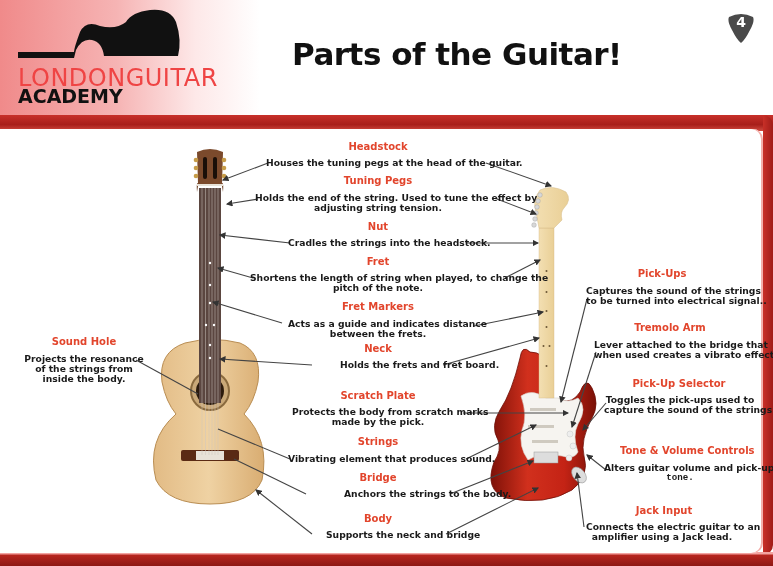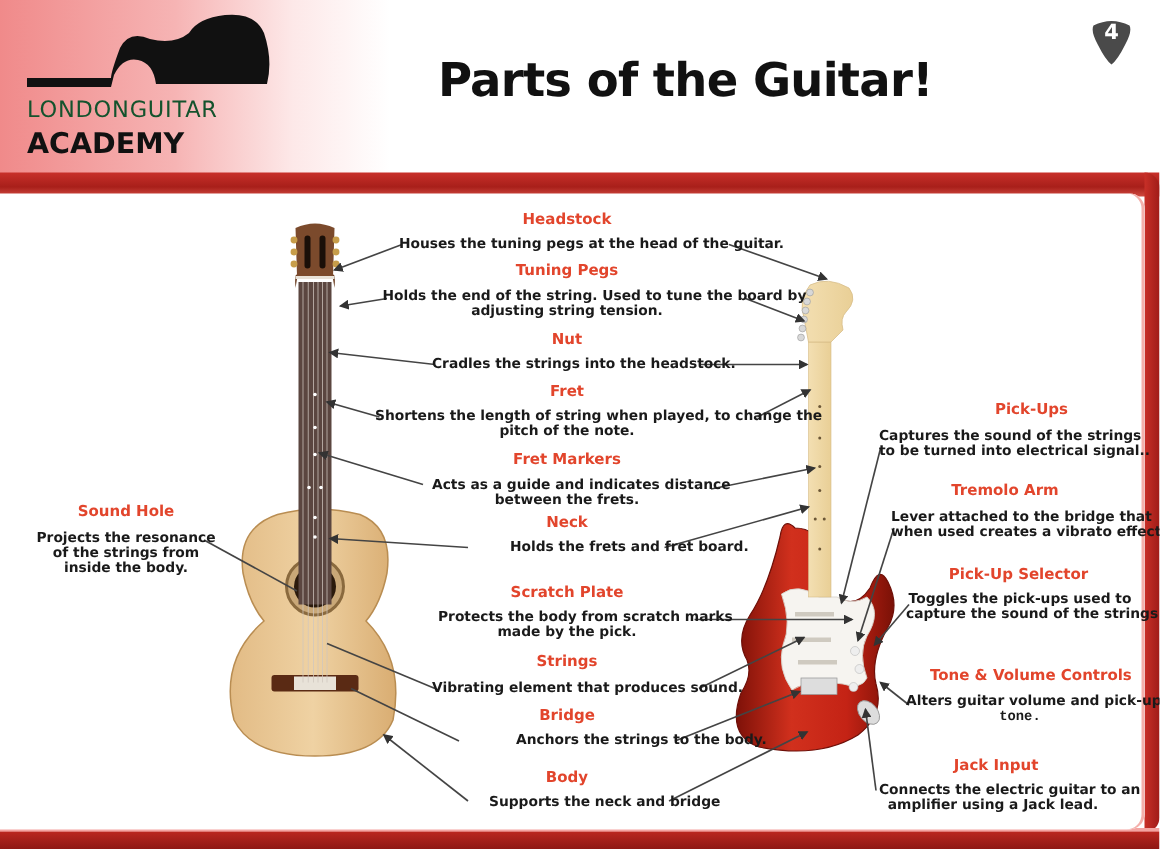--- a/index.html
+++ b/index.html
@@ -1,19 +1,19 @@
 <!DOCTYPE html>
 <html><head>
 <meta charset="utf-8">
 <style>
   html,body{margin:0;padding:0;}
   body{width:773px;height:566px;position:relative;overflow:hidden;background:#ffffff;font-family:"DejaVu Sans",sans-serif;}
   .header-grad{position:absolute;left:0;top:0;width:260px;height:118px;background:linear-gradient(90deg,#f08a8a 0%,#f6b4b4 45%,#fde8e8 75%,#ffffff 100%);}
   .logo-shape{position:absolute;left:0;top:0;}
-  .logo-line1{position:absolute;left:18px;top:64px;font-size:15px;letter-spacing:0.5px;color:#14532d;font-family:"DejaVu Sans",sans-serif;font-weight:normal;}
+  .logo-line1{position:absolute;left:18px;top:64px;font-size:24px;letter-spacing:0.5px;color:#ef4444;font-family:"DejaVu Sans",sans-serif;font-weight:normal;}
   .logo-line2{position:absolute;left:18px;top:85px;font-size:19px;font-weight:bold;color:#111;font-family:"DejaVu Sans",sans-serif;text-align:center;}
   .title{position:absolute;left:292px;top:36px;font-size:31px;font-weight:bold;color:#111;font-family:"DejaVu Sans",sans-serif;letter-spacing:-0.5px;}
   .badge{position:absolute;left:726px;top:12px;width:30px;height:32px;}
   .badge-num{position:absolute;left:726px;top:14px;width:30px;text-align:center;color:#fff;font-size:14px;font-weight:bold;font-family:"DejaVu Sans",sans-serif;}
   .frame-top{position:absolute;left:0;top:115px;width:773px;height:16px;background:linear-gradient(180deg,#c8302a,#a81f1a 60%,#d04a40);}
   .frame-right{position:absolute;right:0;top:115px;width:10px;height:440px;background:linear-gradient(90deg,#c83028,#a01c18);border-top-right-radius:14px;border-bottom-right-radius:14px;}
   .frame-bottom{position:absolute;left:0;top:552px;width:773px;height:14px;background:linear-gradient(180deg,#f3a3a0 0 2px,#b8261f 3px,#8e1814 100%);}
   .panel{position:absolute;left:0;top:129px;width:763px;height:424px;background:#fff;border-top-right-radius:10px;border-bottom-right-radius:10px;box-shadow:inset -2px 0 0 #f4b0ab;}
   svg.art{position:absolute;left:0;top:0;}
   .h{position:absolute;color:#e2452c;font-weight:bold;font-size:10px;text-align:center;font-family:"DejaVu Sans",sans-serif;white-space:nowrap;}
@@ -166,21 +166,21 @@
     <line x1="606" y1="403" x2="583" y2="430" marker-end="url(#ar)"></line>
     <line x1="606" y1="470" x2="587" y2="455" marker-end="url(#ar)"></line>
     <line x1="584" y1="527" x2="577" y2="473" marker-end="url(#ar)"></line>
   </g>
 </svg>
 
 <div class="h" style="left:330px;top:141px;width:96px;">Headstock</div>
 <div class="d" style="left:266px;top:158px;width:224px;">Houses the tuning pegs at the head of the guitar.</div>
 
 <div class="h" style="left:330px;top:175px;width:96px;">Tuning Pegs</div>
-<div class="d" style="left:255px;top:193px;width:246px;">Holds the end of the string. Used to tune the board by</div>
+<div class="d" style="left:255px;top:193px;width:246px;">Holds the end of the string. Used to tune the effect by</div>
 <div class="d" style="left:255px;top:203px;width:246px;">adjusting string tension.</div>
 
 <div class="h" style="left:330px;top:221px;width:96px;">Nut</div>
 <div class="d" style="left:288px;top:238px;width:180px;">Cradles the strings into the headstock.</div>
 
 <div class="h" style="left:330px;top:256px;width:96px;">Fret</div>
 <div class="d" style="left:250px;top:273px;width:256px;">Shortens the length of string when played, to change the</div>
 <div class="d" style="left:250px;top:283px;width:256px;">pitch of the note.</div>
 
 <div class="h" style="left:330px;top:301px;width:96px;">Fret Markers</div>
@@ -201,21 +201,21 @@
 <div class="d" style="left:304px;top:489px;width:148px;padding-left:40px;">Anchors the strings to the body.</div>
 
 <div class="h" style="left:330px;top:513px;width:96px;">Body</div>
 <div class="d" style="left:326px;top:530px;width:136px;">Supports the neck and bridge</div>
 
 <div class="h" style="left:34px;top:336px;width:100px;">Sound Hole</div>
 <div class="d" style="left:24px;top:354px;width:120px;">Projects the resonance</div>
 <div class="d" style="left:24px;top:364px;width:120px;">of the strings  from</div>
 <div class="d" style="left:24px;top:374px;width:120px;">inside the body.</div>
 
-<div class="h" style="left:612px;top:268px;width:100px;text-align:right;">Pick-Ups</div>
+<div class="h" style="left:612px;top:268px;width:100px;">Pick-Ups</div>
 <div class="d" style="left:586px;top:286px;width:152px;">Captures the sound of the strings</div>
 <div class="d" style="left:586px;top:296px;width:152px;">to be turned into electrical signal..</div>
 
 <div class="h" style="left:620px;top:322px;width:100px;">Tremolo Arm</div>
 <div class="d" style="left:594px;top:340px;width:152px;">Lever attached to the bridge that</div>
 <div class="d" style="left:594px;top:350px;width:152px;">when used creates a vibrato effect</div>
 
 <div class="h" style="left:624px;top:378px;width:110px;">Pick-Up Selector</div>
 <div class="d" style="left:604px;top:395px;width:152px;">Toggles the pick-ups used to</div>
 <div class="d" style="left:604px;top:405px;width:152px;">capture the sound of the strings</div>

